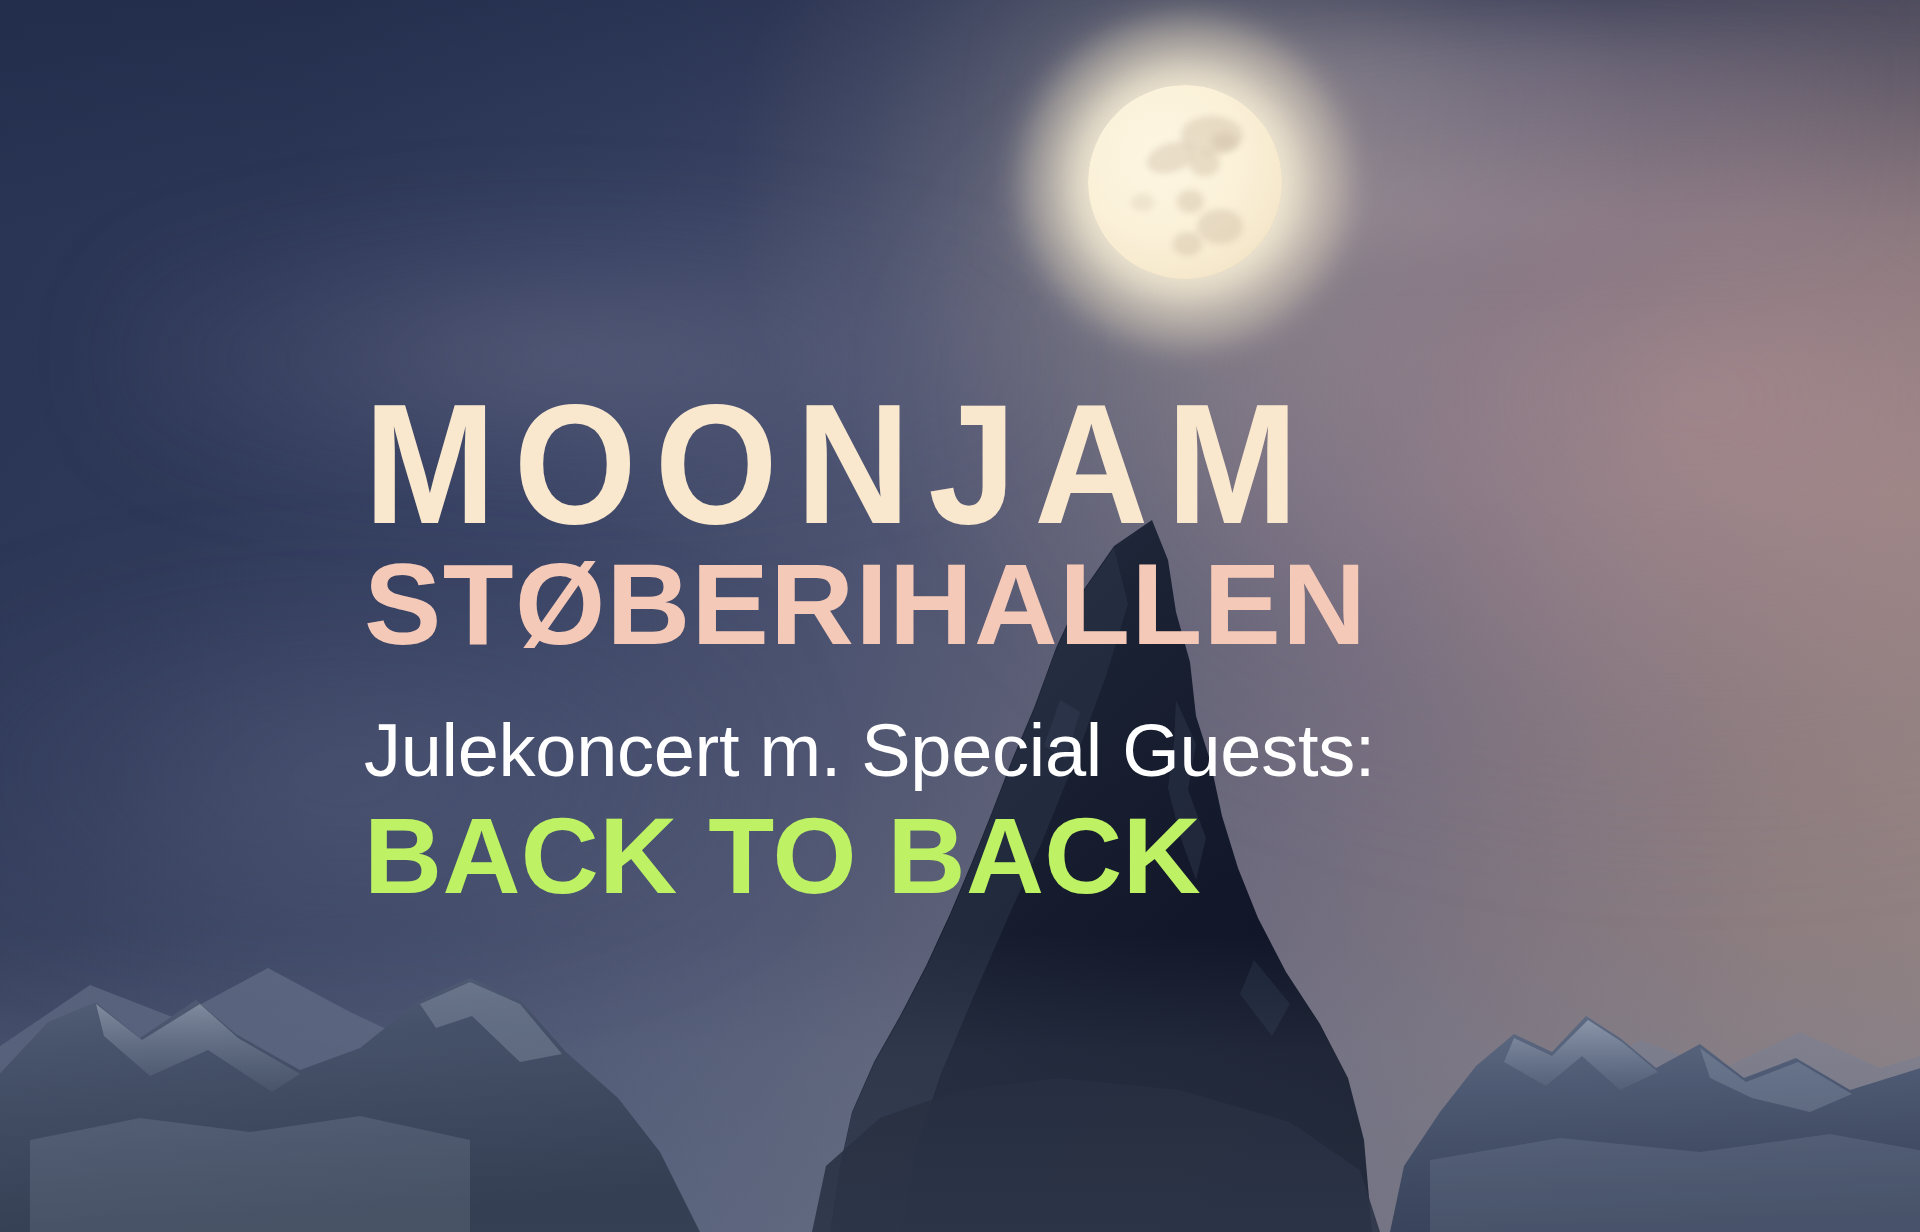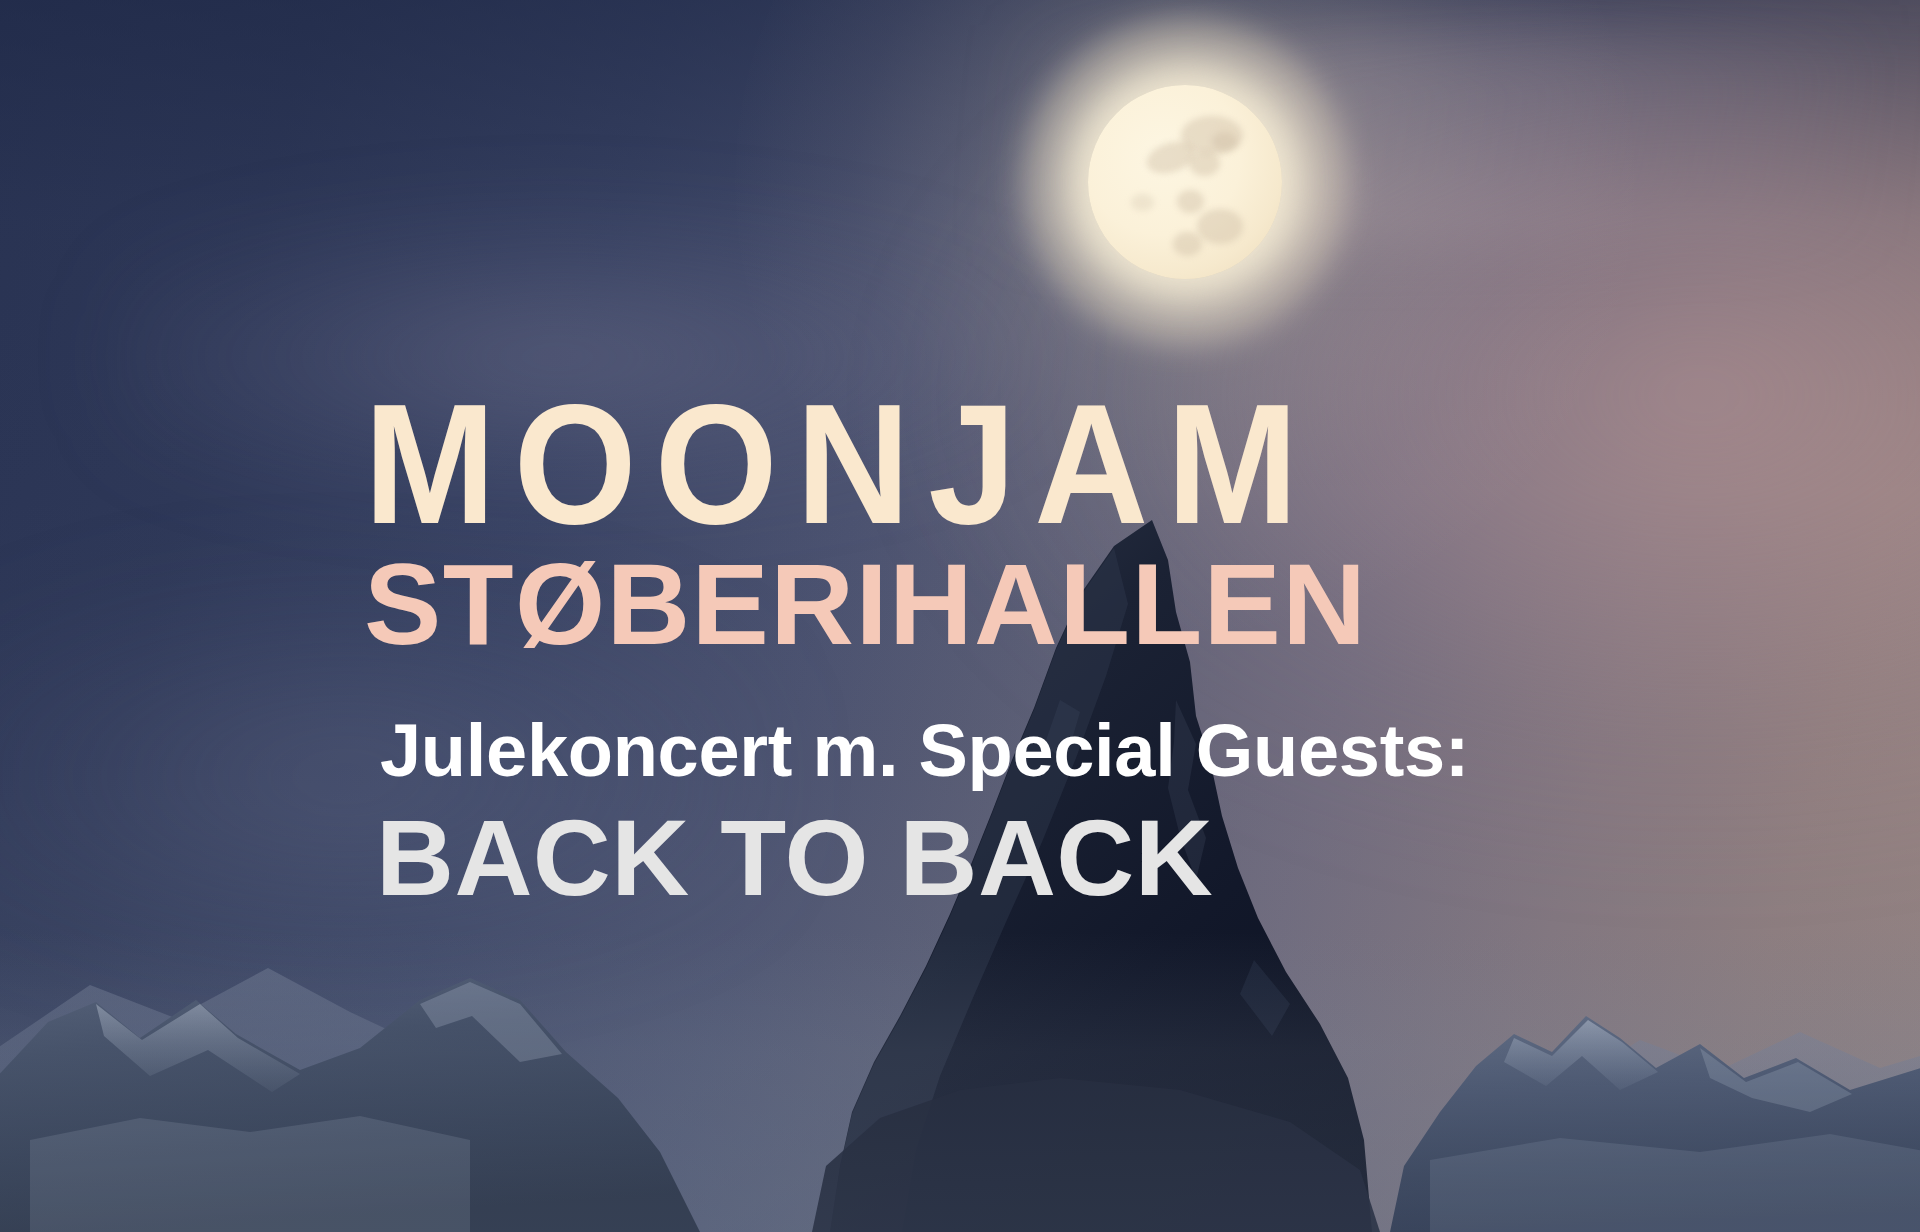--- a/index.html
+++ b/index.html
@@ -206,37 +206,37 @@
     color: #f5c9b8;
     white-space: nowrap;
     margin: 0;
     margin-top: 12px;
     transform: scaleX(1.035) scaleY(1.02);
     transform-origin: left top;
   }
 
   .line-sub {
     font-size: 74px;
-    font-weight: 700;
+    font-weight: 400;
     letter-spacing: -0.004em;
     line-height: 1.0;
     color: #ffffff;
     white-space: nowrap;
-    margin: 16px;
+    margin: 0;
     margin-top: 54px;
   }
 
   .line-guest {
     font-size: 108px;
     font-weight: 700;
     letter-spacing: 0.004em;
     line-height: 1.0;
-    color: #e5e5e5;
+    color: #bef264;
     white-space: nowrap;
-    margin: 12px;
+    margin: 0;
     margin-top: 14px;
   }
 </style>
 </head>
 <body>
 
 <div id="poster">
 
   <div class="sky-base"></div>
   <div class="sky-vert"></div>

